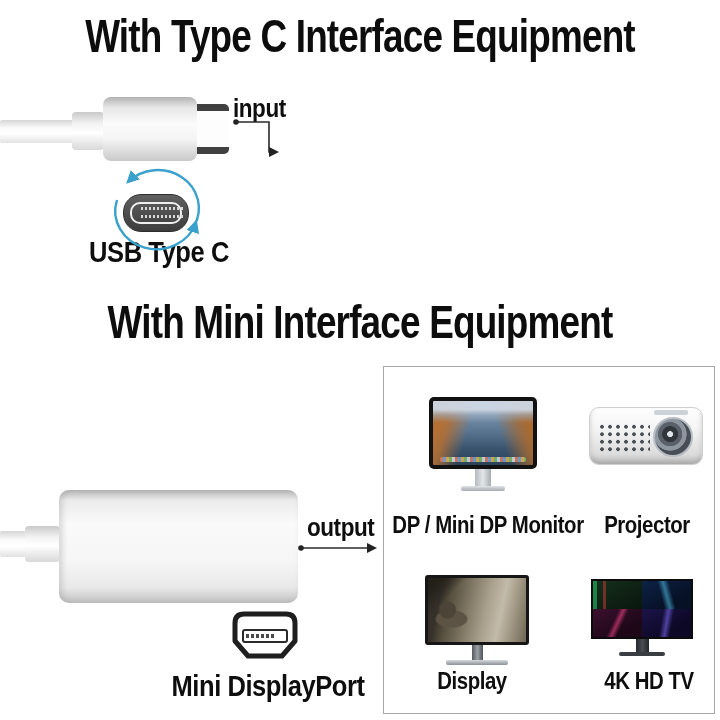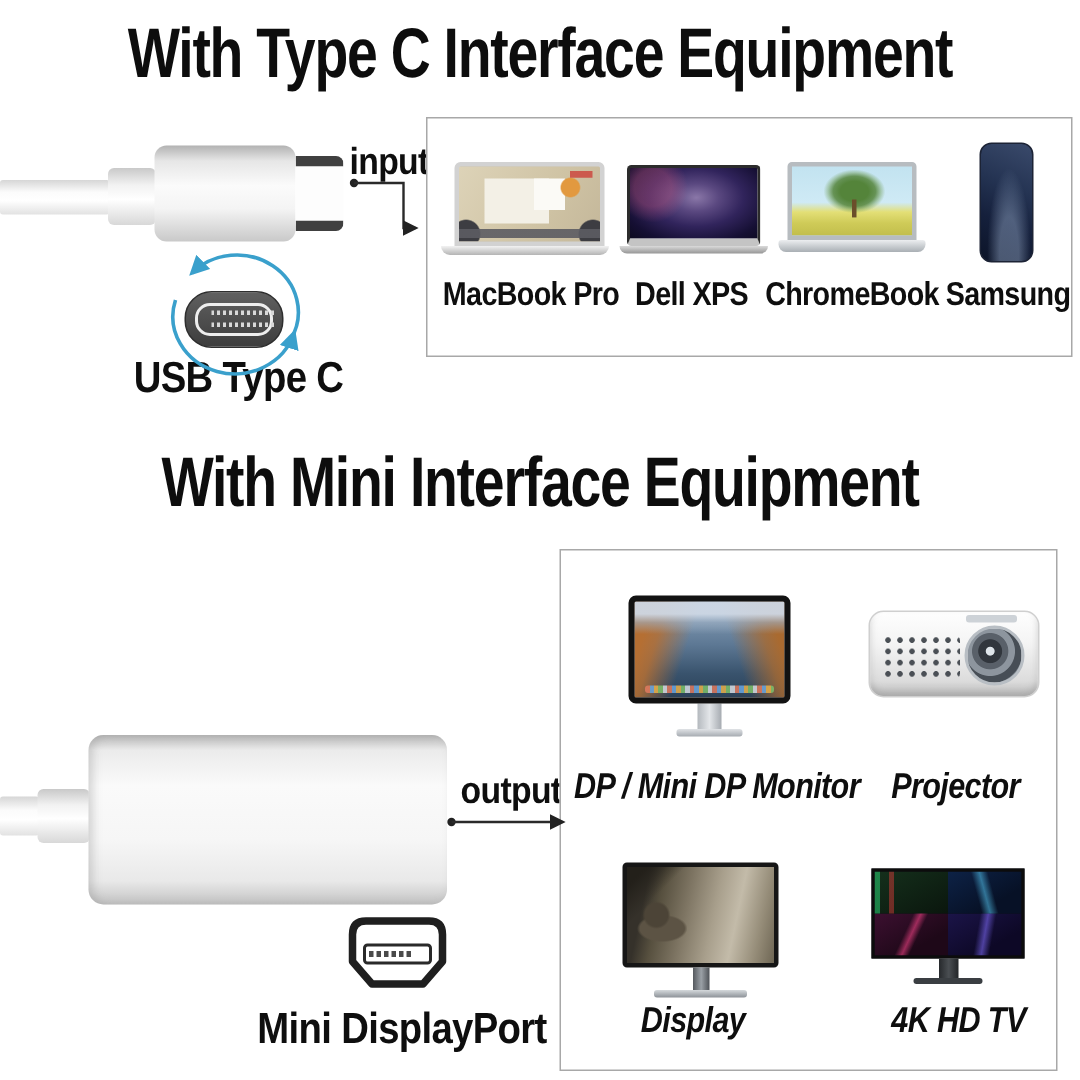--- a/index.html
+++ b/index.html
@@ -9,21 +9,21 @@
          letter-spacing:-1px;transform:translateX(-50%) scale(0.82,1.04);color:#0d0d0d;}
   .t1{top:10px;}
   .t2{top:296px;}
   .lbl{position:absolute;font-weight:bold;white-space:nowrap;color:#0e0e0e;}
   .flow-lbl{font-size:25px;letter-spacing:-0.5px;transform:scaleX(0.9);transform-origin:left;}
   .port-lbl{font-size:29px;letter-spacing:-0.5px;transform:translateX(-50%) scaleX(0.88);}
   .dev-lbl{font-size:22px;letter-spacing:-0.5px;transform:translateX(-50%) scaleX(0.87);}
   .dev-lbl2{font-size:24px;letter-spacing:-0.5px;transform:translateX(-50%) scaleX(0.85);}
   .box{position:absolute;border:1px solid #a8a8a8;background:#fff;}
   .top-box{left:284px;top:78px;width:429px;height:158px;}
-  .bot-box{left:373px;top:366px;width:330px;height:346px;font-style:italic;}
+  .bot-box{left:383px;top:366px;width:330px;height:346px;}
   .overlay{position:absolute;left:0;top:0;pointer-events:none;}
 
   
   .part{position:absolute;}
   .cable-thin{background:linear-gradient(180deg,#d6d6d6 0%,#fbfbfb 35%,#ffffff 60%,#e2e2e2 100%);border-radius:2px;}
   .cable-relief{background:linear-gradient(180deg,#c9c9c9 0%,#f2f2f2 30%,#ffffff 55%,#d8d8d8 100%);border-radius:4px;}
   .usbc-body{left:103px;top:97px;width:94px;height:64px;border-radius:8px;
     background:linear-gradient(180deg,#b2b2b2 0%,#e6e6e6 16%,#fbfbfb 42%,#f4f4f4 66%,#c9c9c9 100%);}
   .usbc-tip{left:197px;top:104px;width:32px;height:50px;box-sizing:border-box;
     border-top:7px solid #404040;border-bottom:7px solid #404040;background:#fdfdfd;border-radius:0 5px 5px 0;}
@@ -118,39 +118,20 @@
 
   <div class="title t1">With Type C Interface Equipment</div>
 
   <div class="part cable-thin" style="left:0;top:120px;width:73px;height:23px;"></div>
   <div class="part cable-relief" style="left:72px;top:112px;width:32px;height:38px;"></div>
   <div class="part usbc-body"></div>
   <div class="part usbc-tip"></div>
 
   <div class="lbl flow-lbl" style="left:233px;top:94px;">input</div>
 
-  <div class="box top-box">
-    <div class="dev" style="left:18px;top:29px;">
-      <div class="mb-screen"></div>
-      <div class="mb-base"></div>
-    </div>
-    <div class="dev" style="left:133px;top:31px;">
-      <div class="dx-screen"></div>
-      <div class="dx-base"></div>
-    </div>
-    <div class="dev" style="left:240px;top:29px;">
-      <div class="cb-screen"></div>
-      <div class="cb-base"></div>
-    </div>
-    <div class="dev phone" style="left:368px;top:16px;"></div>
-    <div class="lbl dev-lbl" style="left:69px;top:104px;">MacBook Pro</div>
-    <div class="lbl dev-lbl" style="left:176px;top:104px;">Dell XPS</div>
-    <div class="lbl dev-lbl" style="left:283px;top:104px;">ChromeBook</div>
-    <div class="lbl dev-lbl" style="left:387px;top:104px;">Samsung</div>
-  </div>
 
   <div class="part usbc-pill">
     <div class="usbc-pill-inner">
       <div class="usbc-pins" style="top:3px;"></div>
       <div class="usbc-pins" style="top:11px;"></div>
     </div>
   </div>
   <div class="lbl port-lbl" style="left:159px;top:236px;">USB Type C</div>
 
   <div class="title t2">With Mini Interface Equipment</div>

